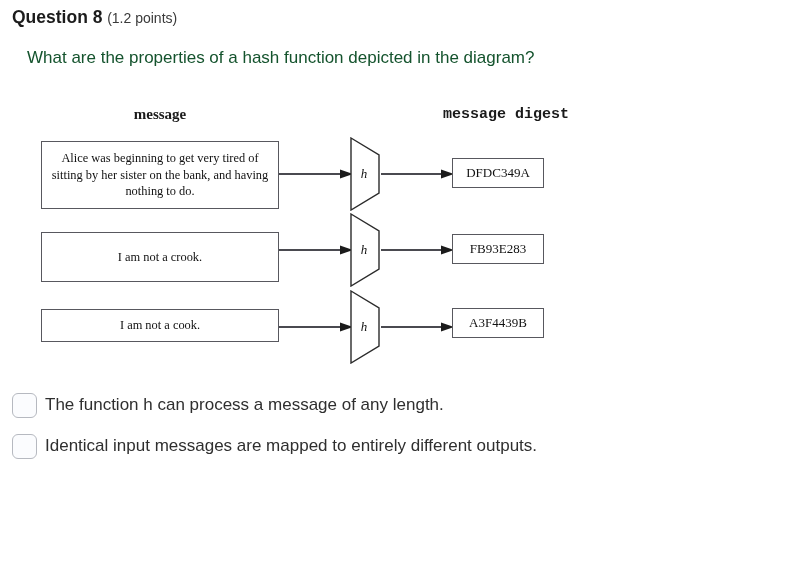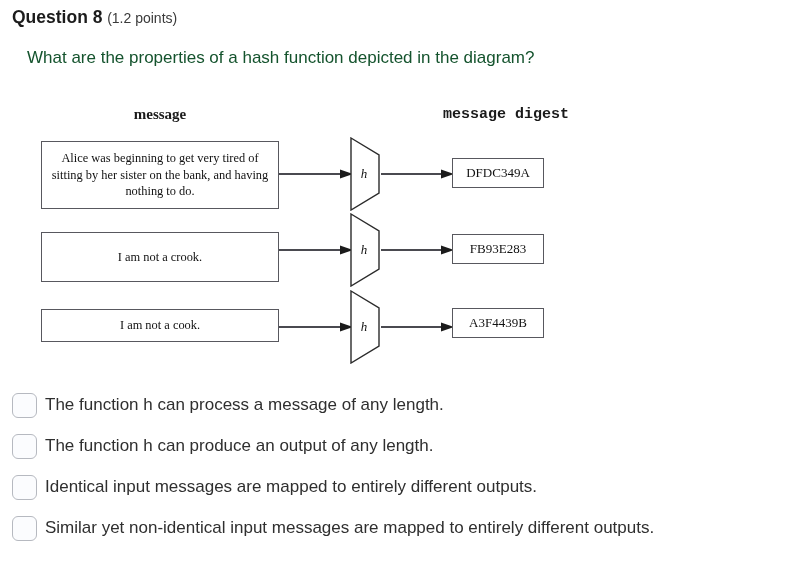--- a/index.html
+++ b/index.html
@@ -267,28 +267,20 @@
 
 </div>
 
 <div id="options">
 
   <div class="option-row">
     <div class="option-checkbox"></div>
     <div class="option-label">The function h can process a message of any length.</div>
   </div>
 
-  <div class="option-row">
-    <div class="option-checkbox"></div>
-    <div class="option-label">The function h can produce an output of any length.</div>
-  </div>
 
   <div class="option-row">
     <div class="option-checkbox"></div>
     <div class="option-label">Identical input messages are mapped to entirely different outputs.</div>
   </div>
 
-  <div class="option-row">
-    <div class="option-checkbox"></div>
-    <div class="option-label">Similar yet non-identical input messages are mapped to entirely different outputs.</div>
-  </div>
 
 </div>
 
 </body></html>

